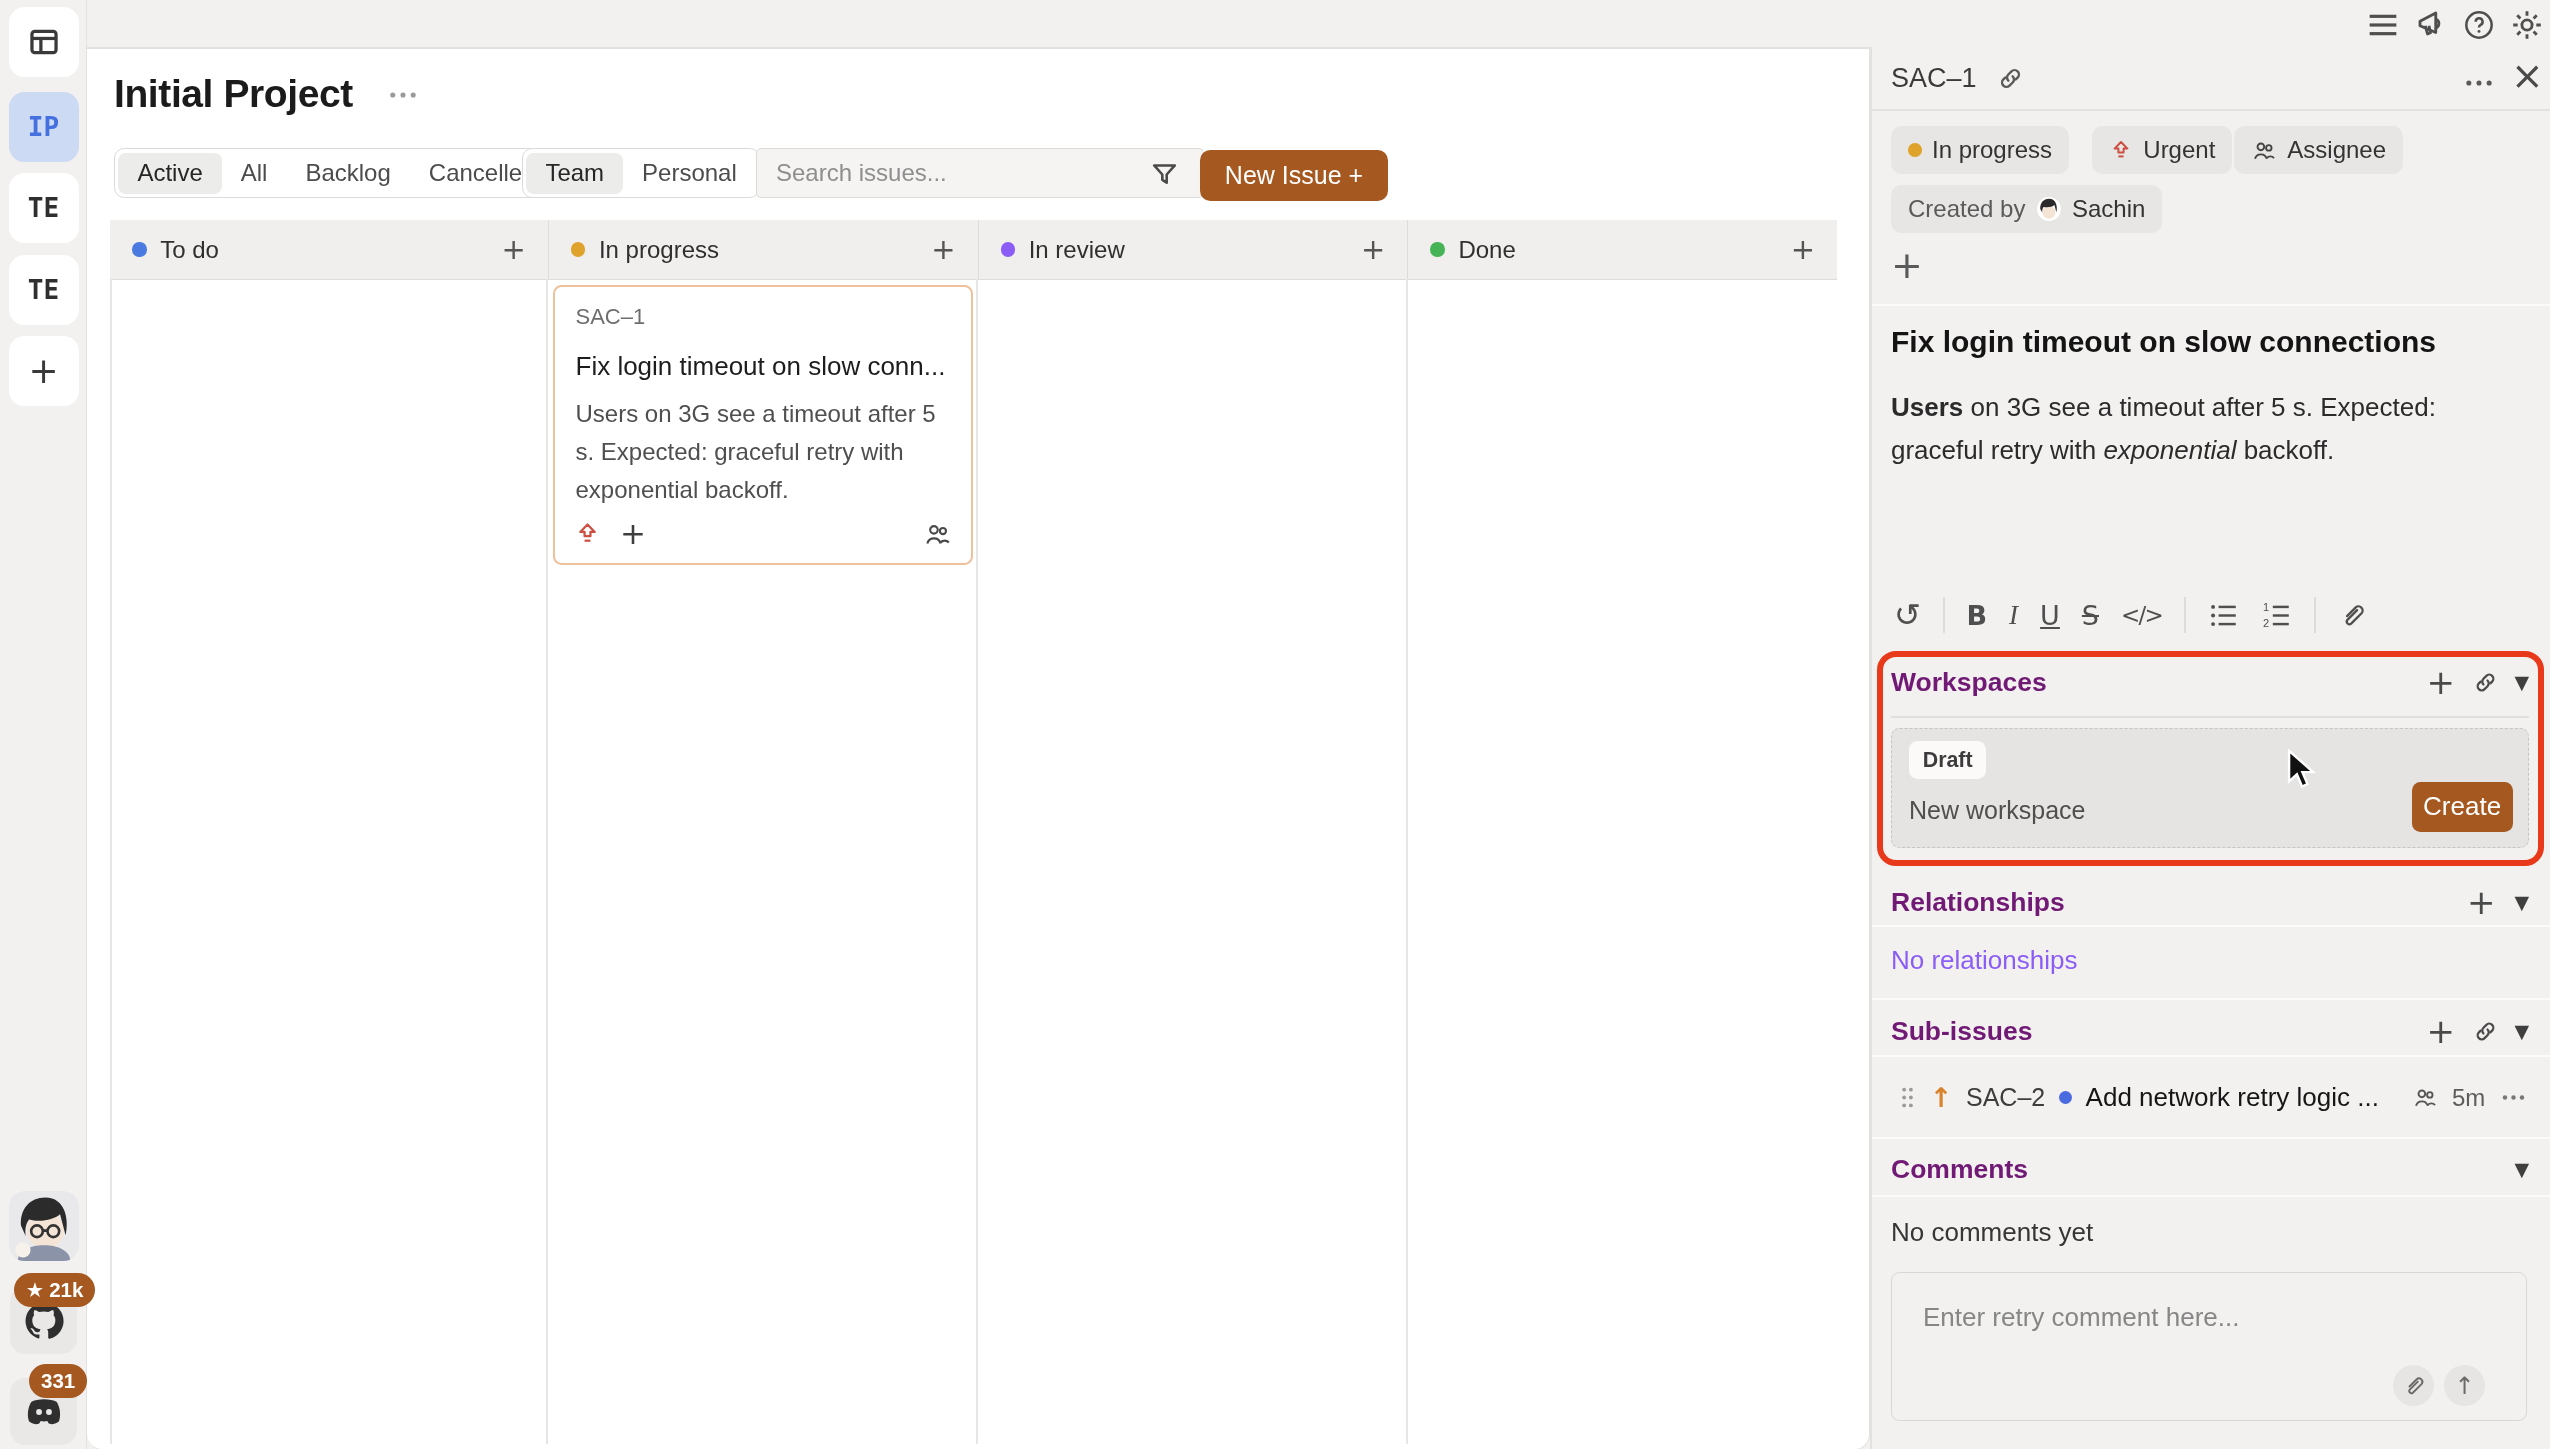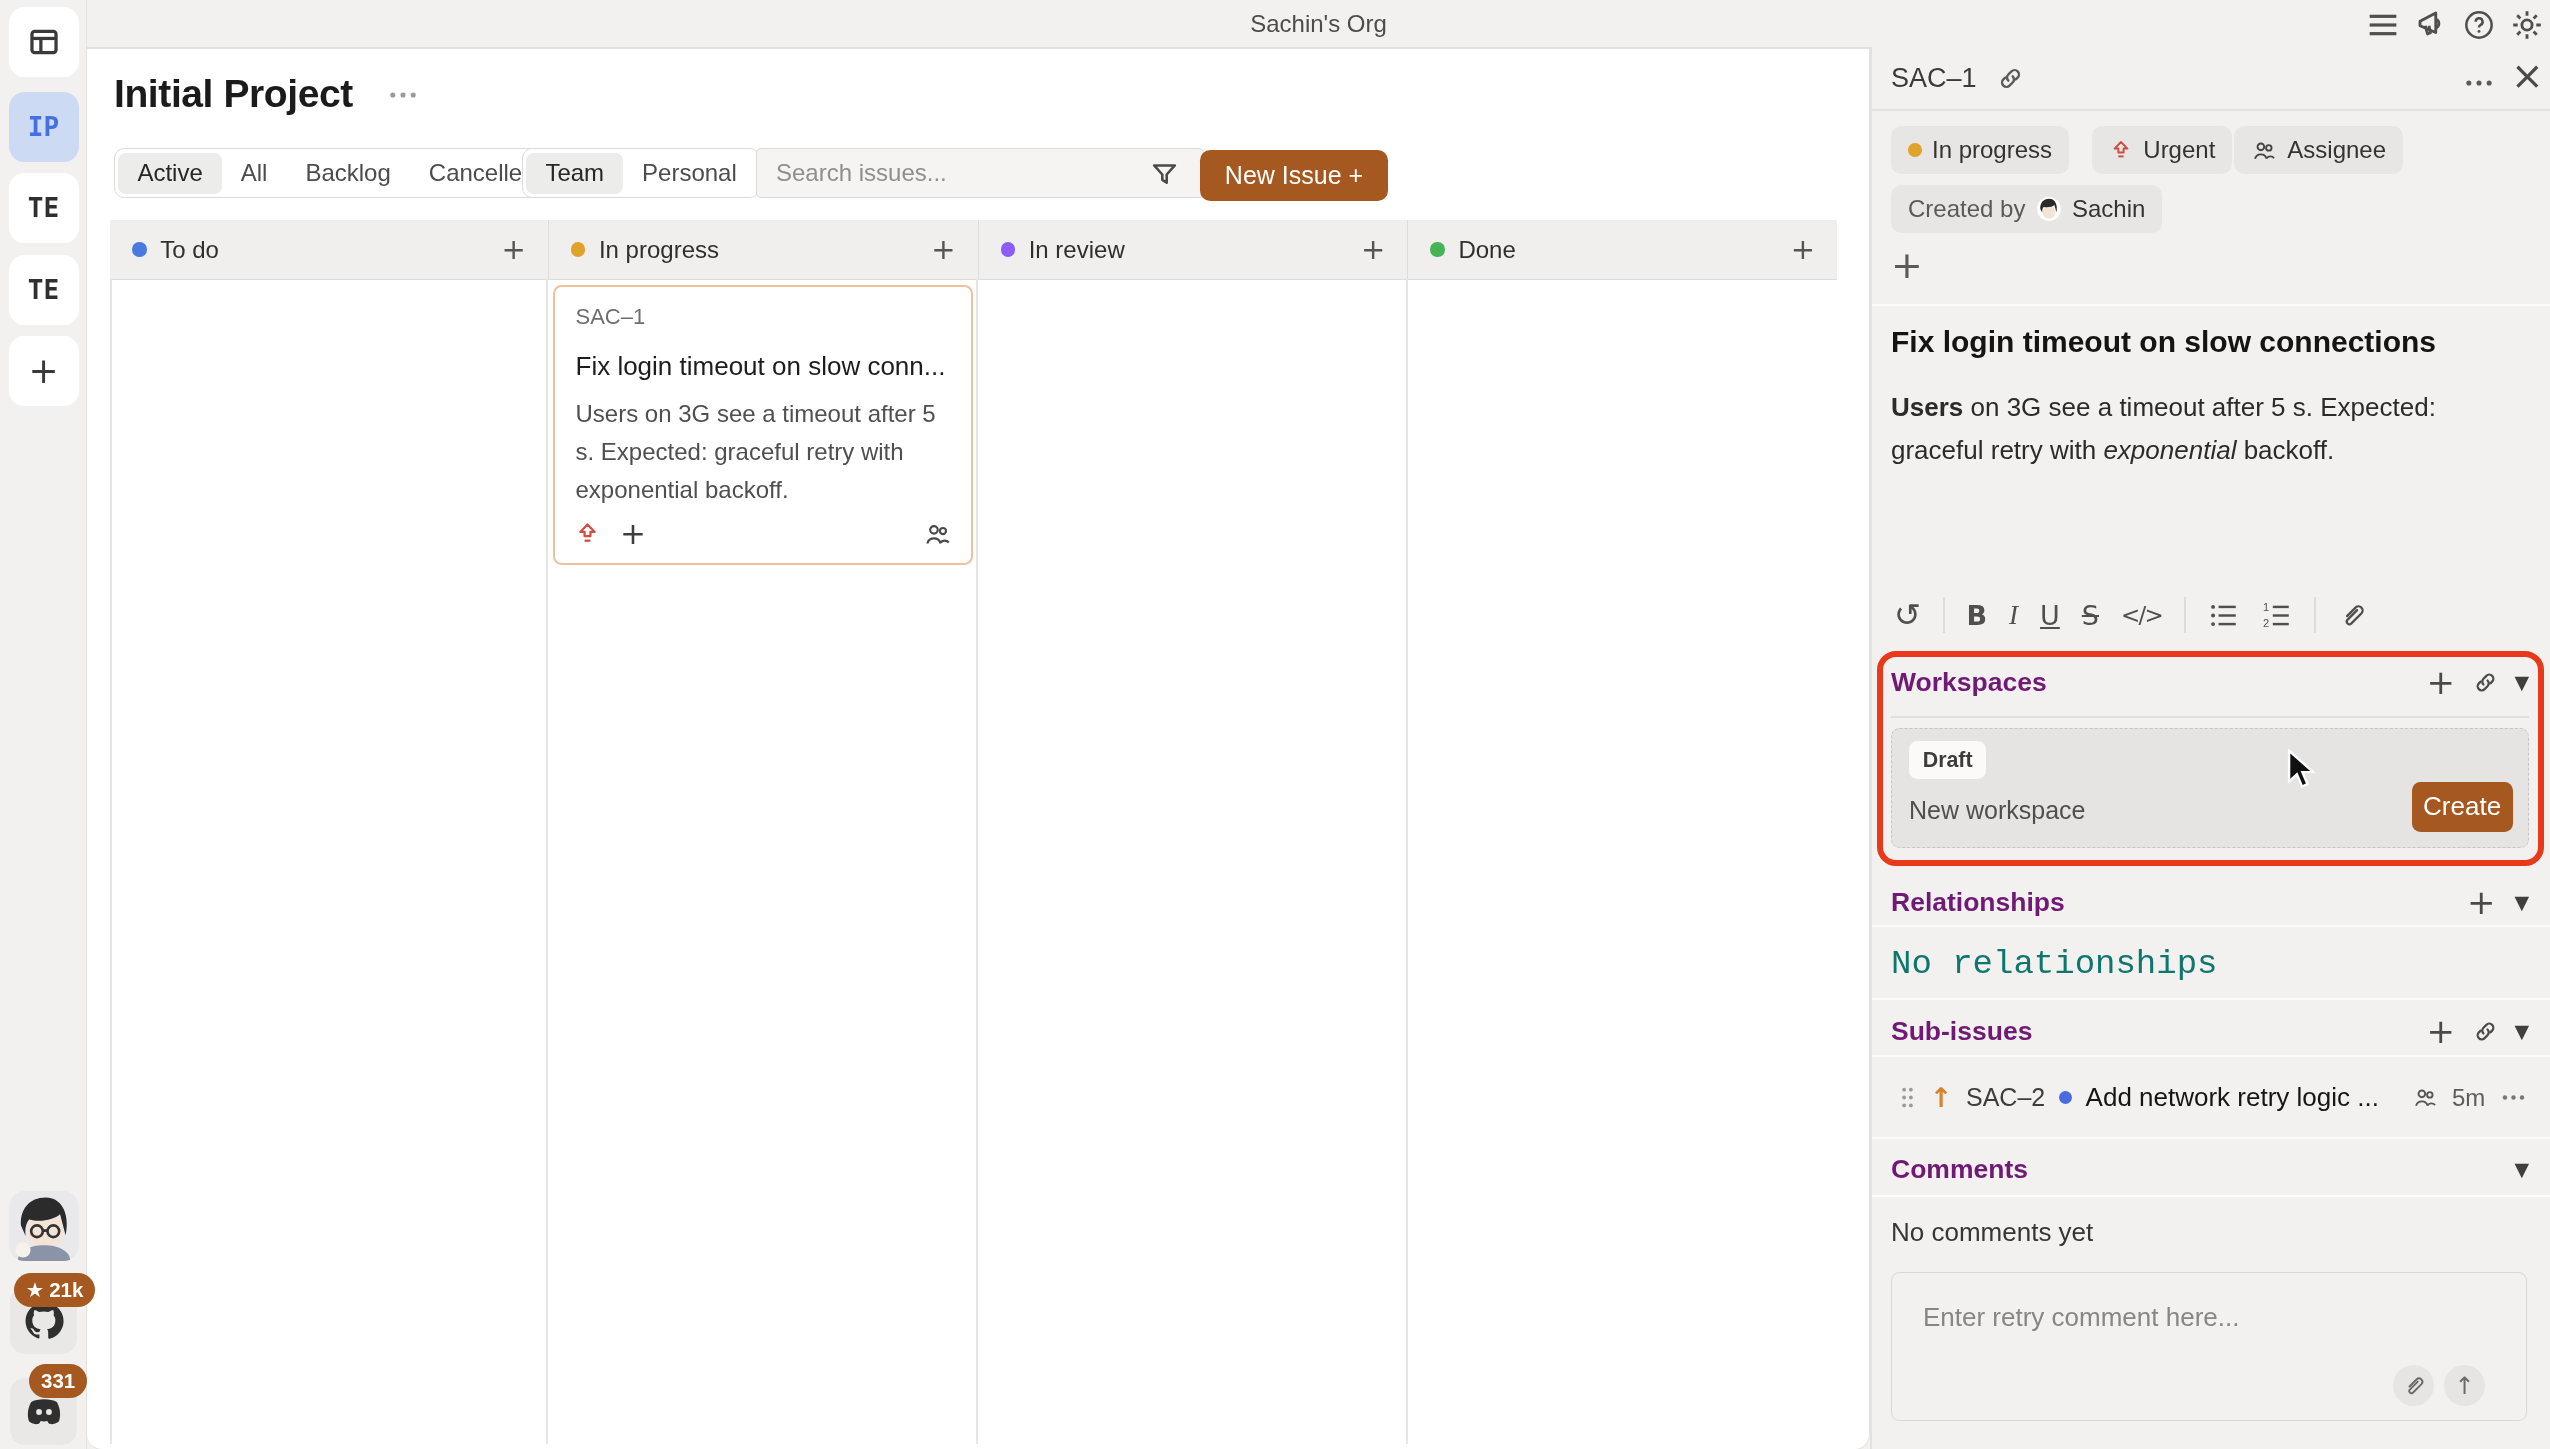--- a/index.html
+++ b/index.html
@@ -130,21 +130,20 @@
     </div>
     <div class="rail-btn" style="top:1378px; left:10.3px; width:67px; height:67px; background:#e9e8e6;">
       <svg width="44" height="44" viewBox="0 0 24 24">
         <path d="M5 6.5C8 4.5 16 4.5 19 6.5c2 3.5 2.2 7.5 1.2 10.5-2.6 2-4.8 2-5.8 1l-.6-1.1c-1 .3-2.6.3-3.6 0L9.6 18c-1 1-3.2 1-5.8-1-1-3-.8-7 1.2-10.5z" fill="#2f2f2f"></path>
         <circle cx="9.3" cy="12" r="1.6" fill="#e9e8e6"></circle>
           <circle cx="14.7" cy="12" r="1.6" fill="#e9e8e6"></circle>
       </svg>
     </div>
   </div>
 
-  <div class="abs topbar-title">Sachin's Org</div>
   <div class="abs topbar-divider"></div>
   <span class="top-icon" style="left:2367px; top:12px;">
     <svg width="32" height="26" viewBox="0 0 24 19" stroke="#4f4f4f" stroke-width="2.4">
         <line x1="2" y1="3" x2="22" y2="3"></line>
         <line x1="2" y1="9.5" x2="22" y2="9.5"></line>
         <line x1="2" y1="16" x2="22" y2="16"></line>
       </svg>
   </span>
   <span class="top-icon" style="left:2414px; top:6.8px;">
     <svg width="36" height="36" viewBox="0 0 24 24" fill="none" stroke="#4f4f4f" stroke-width="1.9" stroke-linejoin="round">
@@ -374,21 +373,21 @@
       <path d="M3 1 L3 19 L7.6 14.8 L10.6 22 L13.8 20.6 L10.8 13.6 L17 13.4 Z" fill="#111" stroke="#fff" stroke-width="1.4"></path>
     </svg>
   </span>
 
   <div class="abs" style="left:1891px; top:885px; width:638px; display:flex; align-items:center;">
     <span class="sec-title">Relationships</span>
     <span class="icon-text" style="margin-left:auto; font-size:34px; color:#4a4a4a;">+</span>
     <span class="icon-text" style="margin-left:19px; font-size:19px; color:#3f3f3f;">▼</span>
   </div>
   <div class="abs panel-divider light" style="top:925px;"></div>
-  <div class="abs" style="left:1891px; top:945px; font-size:34px; color:#0f766e;font-family:Liberation Mono, monospace;">No relationships</div>
+  <div class="abs" style="left:1891px; top:945px; font-size:26px; color:#8b5cf6;">No relationships</div>
   <div class="abs panel-divider light" style="top:998px;"></div>
 
   <div class="abs" style="left:1891px; top:1014px; width:638px; display:flex; align-items:center;">
     <span class="sec-title">Sub-issues</span>
     <span class="icon-text" style="margin-left:auto; font-size:34px; color:#4a4a4a;">+</span>
     <span style="margin-left:17px;">
       <svg width="27" height="27" viewBox="0 0 24 24" fill="none" stroke="#4a4a4a" stroke-width="2" stroke-linecap="round">
         <path d="M10.2 13.8a3.6 3.6 0 0 1 0-5.1l2.6-2.6a3.6 3.6 0 0 1 5.1 5.1l-1.6 1.6"></path>
         <path d="M13.8 10.2a3.6 3.6 0 0 1 0 5.1l-2.6 2.6a3.6 3.6 0 0 1-5.1-5.1l1.6-1.6"></path>
       </svg>

